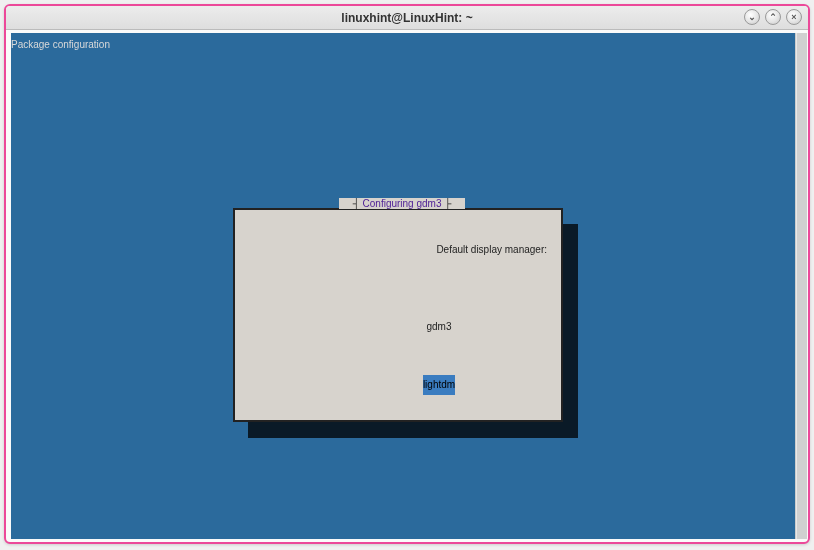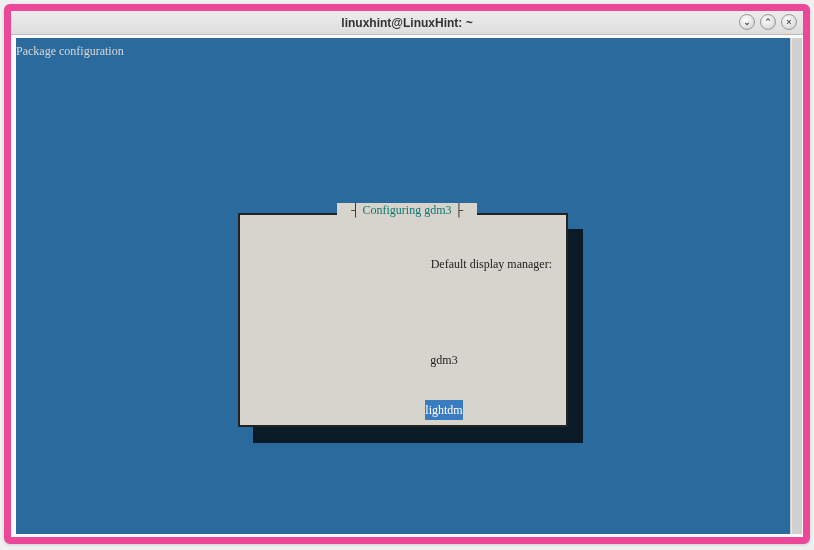--- a/index.html
+++ b/index.html
@@ -11,21 +11,21 @@
     overflow: hidden;
     position: relative;
   }
   .window {
     position: absolute;
     left: 4px;
     top: 4px;
     width: 806px;
     height: 540px;
     background: #fafafa;
-    border: 7px solid #ec4899;
+    border: 2px solid #ec4899;
     border-radius: 6px;
     box-shadow: 0 1px 3px rgba(0,0,0,0.15);
     overflow: hidden;
   }
   .titlebar {
     height: 24px;
     background: linear-gradient(#ececec, #dedede);
     border-bottom: 1px solid #bbb;
     display: flex;
     align-items: center;
@@ -56,22 +56,22 @@
     cursor: pointer;
     line-height: 1;
   }
   .terminal-area {
     position: absolute;
     left: 5px;
     top: 27px;
     right: 5px;
     bottom: 3px;
     background: #2b6a9c;
-    font-family: Liberation Serif, serif;
-    font-size: 12px;
+    font-family: Liberation Sans, sans-serif;
+    font-size: 10px;
     color: #d9d9d9;
   }
   .scrollbar {
     position: absolute;
     right: -4px;
     top: 0;
     width: 12px;
     height: 100%;
     background: #e8e8e8;
     border-left: 1px solid #ccc;
@@ -111,36 +111,36 @@
     position: absolute;
     top: -12px;
     left: 0;
     width: 100%;
     text-align: center;
   }
   .dialog-title {
     display: inline-block;
     background: #d7d3cd;
     padding: 0 14px;
-    color: #0f766e;
+    color: #4c1d95;
     font-weight: normal;
     white-space: pre;
     margin-left: 8px;
   }
   .dialog-title::before { content: "┤ "; color: #222; }
   .dialog-title::after { content: " ├"; color: #222; }
   .dialog-body {
     padding: 12px 14px 10px 14px;
     color: #222;
     white-space: pre;
   }
   .dialog-prompt { margin-bottom: 18px; text-align: right; }
   .dialog-options { margin-left: 82px; text-align: center; }
   .opt { display: inline-block; }
-  .opt.selected { background: #3a7cc0; color: #ffffff; }
+  .opt.selected { background: #3a7cc0; color: #000000; margin-top: 16px; }
   .opt-line { line-height: 20px; height: 20px; }
 </style>
 </head>
 <body>
 
 <div class="window">
   <div class="titlebar">
     <span>linuxhint@LinuxHint: ~</span>
     <div class="title-controls">
       <div class="win-btn">

